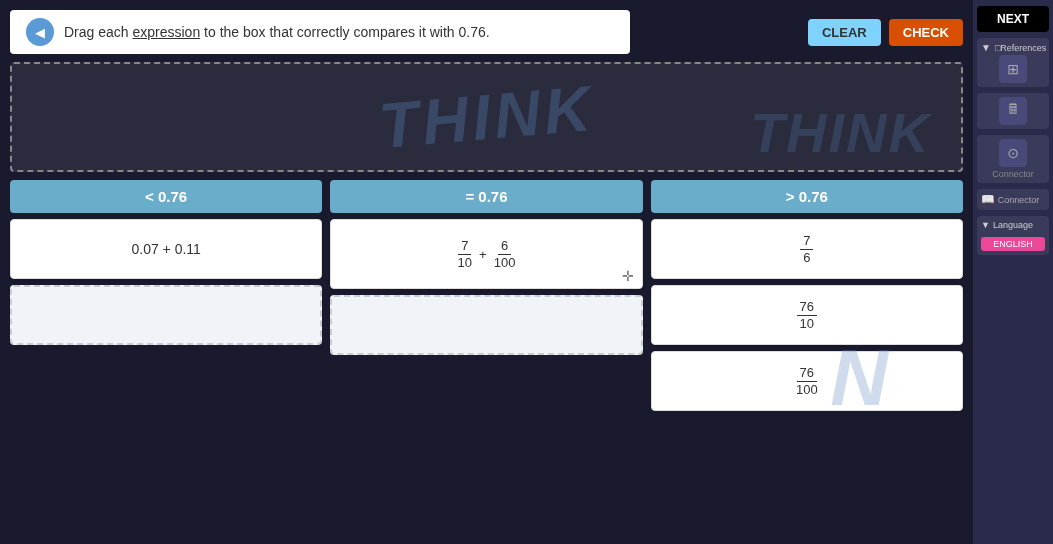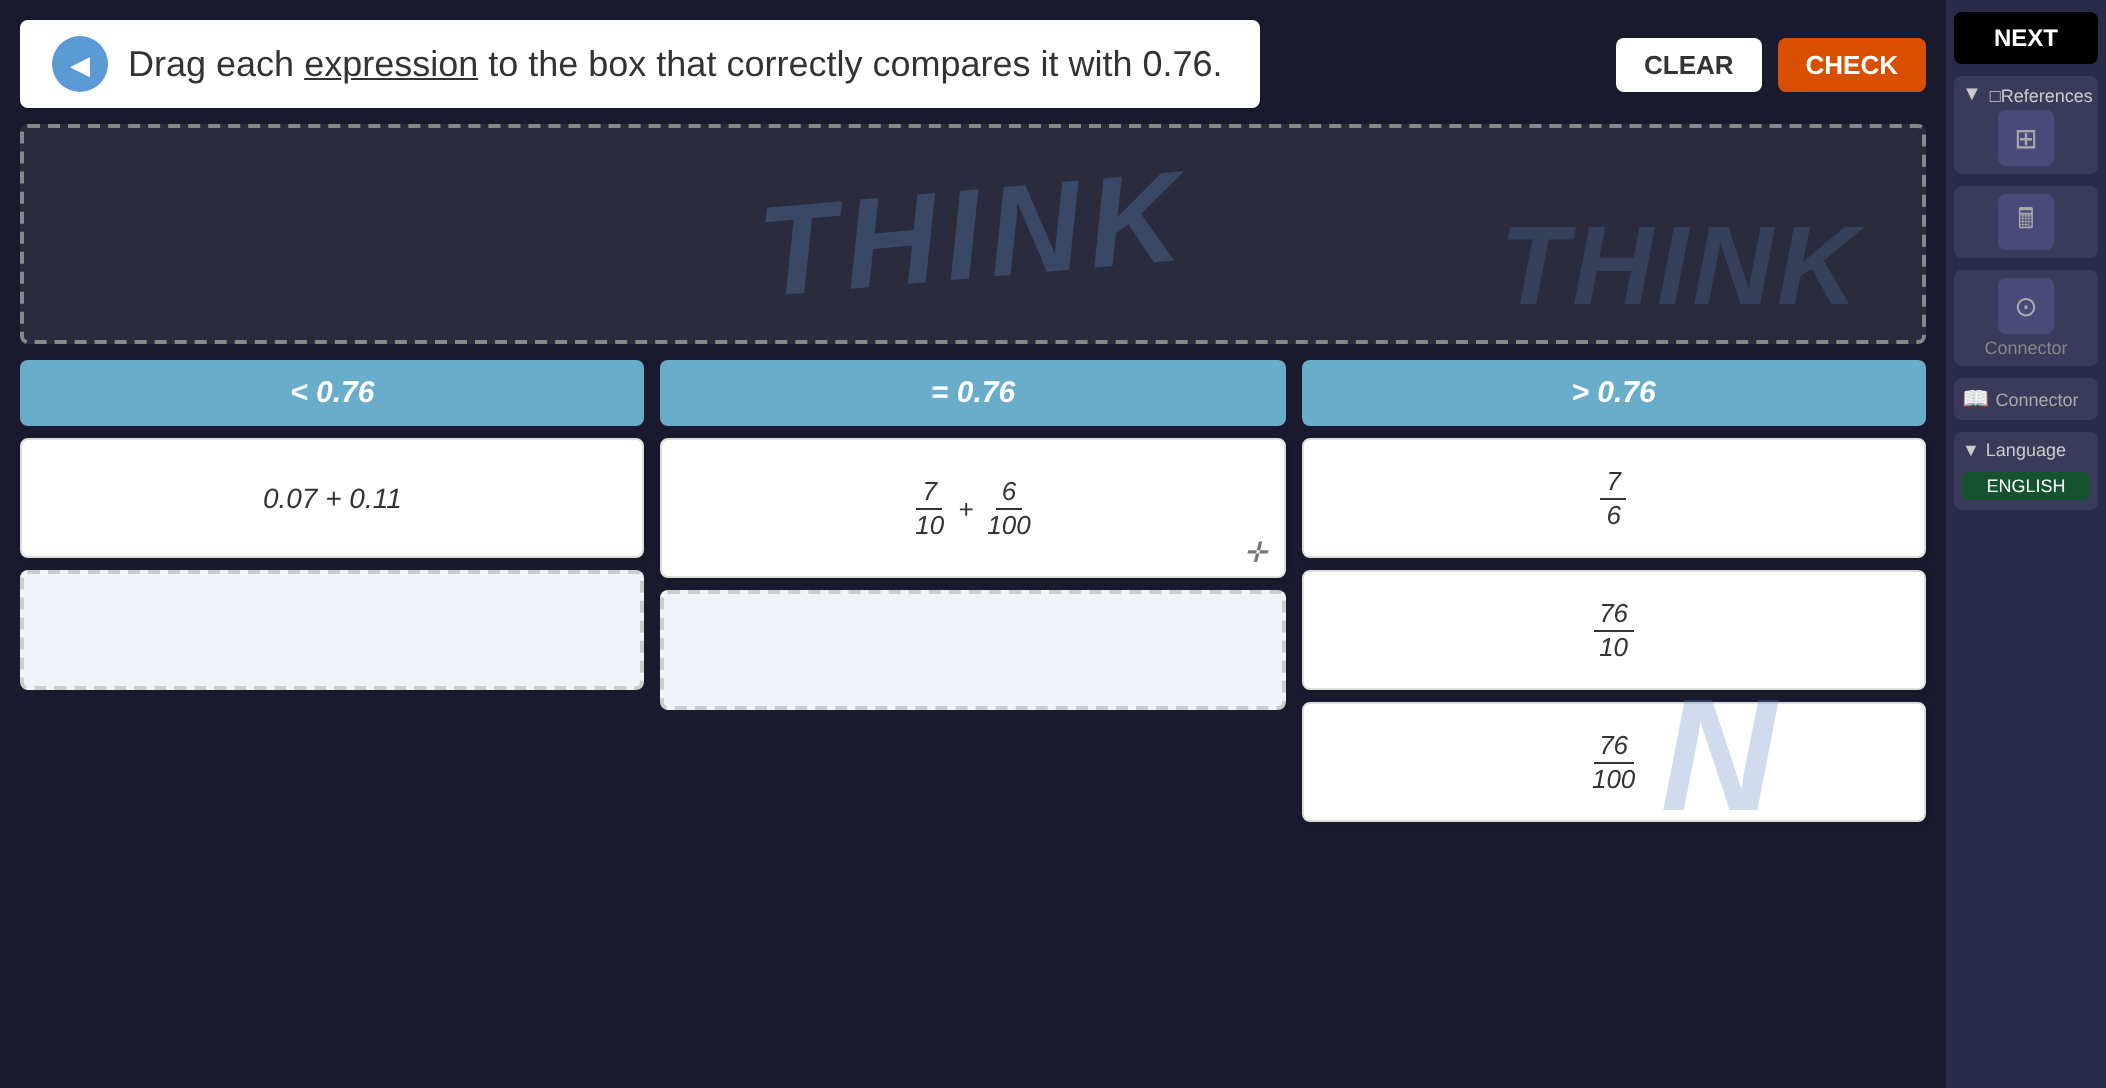--- a/index.html
+++ b/index.html
@@ -38,21 +38,21 @@
       font-size: 14px;
       color: #333;
       flex: 1;
       max-width: 620px;
       display: flex;
       align-items: center;
       gap: 10px;
     }
 
     .instruction-text {
-      font-size: 18px;
+      font-size: 14px;
       color: #333;
     }
 
     .instruction-text u {
       text-decoration: underline;
     }
 
     .audio-btn {
       width: 28px;
       height: 28px;
@@ -67,21 +67,21 @@
       flex-shrink: 0;
     }
 
     .action-buttons {
       display: flex;
       gap: 8px;
       align-items: center;
     }
 
     .btn-clear {
-      background: #ffffff;
+      background: #7dd3fc;
       border: none;
       border-radius: 4px;
       padding: 6px 14px;
       font-size: 13px;
       font-weight: bold;
       cursor: pointer;
       color: #333;
     }
 
     .btn-check {
@@ -130,21 +130,20 @@
       position: absolute;
       right: 30px;
       bottom: 5px;
     }
 
     
     .drop-columns {
       display: flex;
       gap: 8px;
       flex: 1;
-      font-style: italic;
     }
 
     .drop-column {
       flex: 1;
       display: flex;
       flex-direction: column;
       gap: 6px;
     }
 
     .column-header {
@@ -297,21 +296,21 @@
     .lang-label {
       font-size: 9px;
       color: #ccc;
       margin-bottom: 3px;
       display: flex;
       align-items: center;
       gap: 3px;
     }
 
     .lang-btn {
-      background: #14532d;
+      background: #ec4899;
       color: white;
       border: none;
       border-radius: 3px;
       padding: 2px 4px;
       font-size: 9px;
       cursor: pointer;
       width: 100%;
     }
 
     

